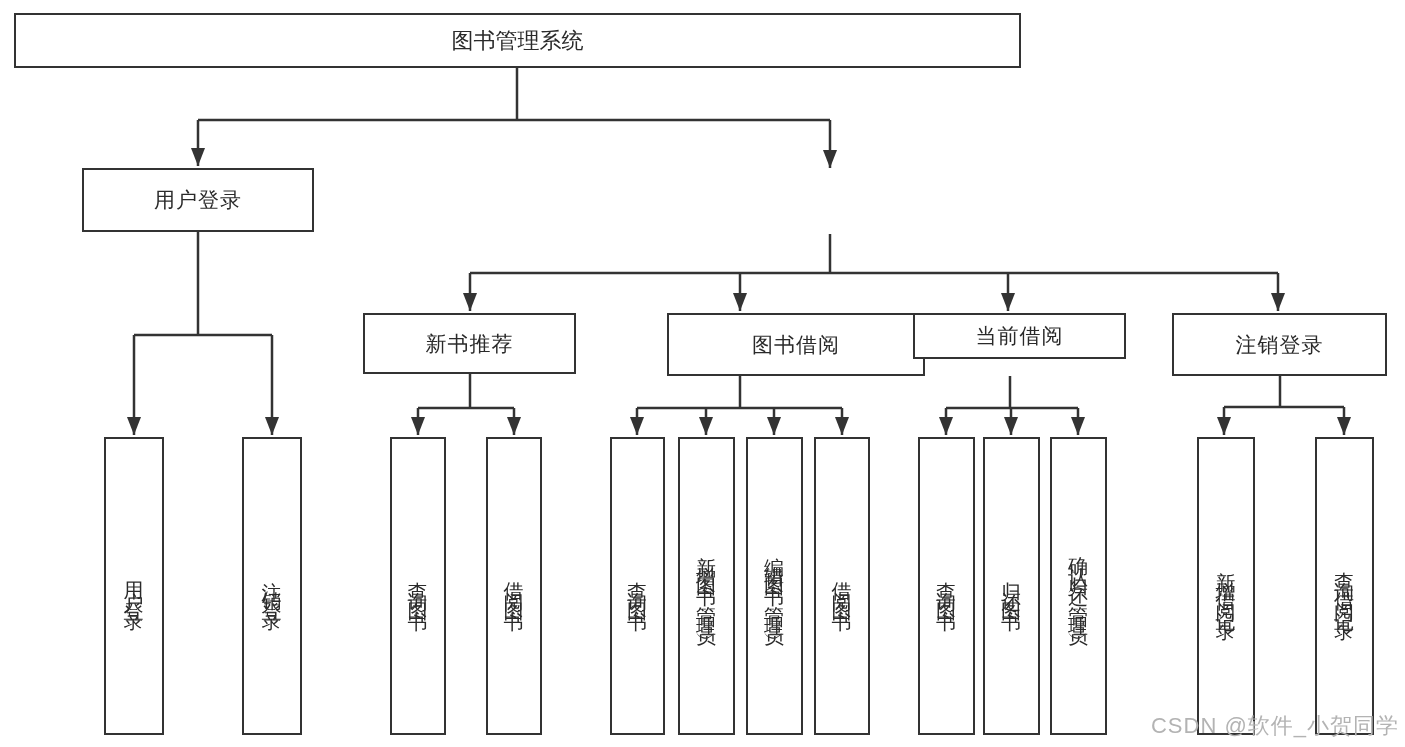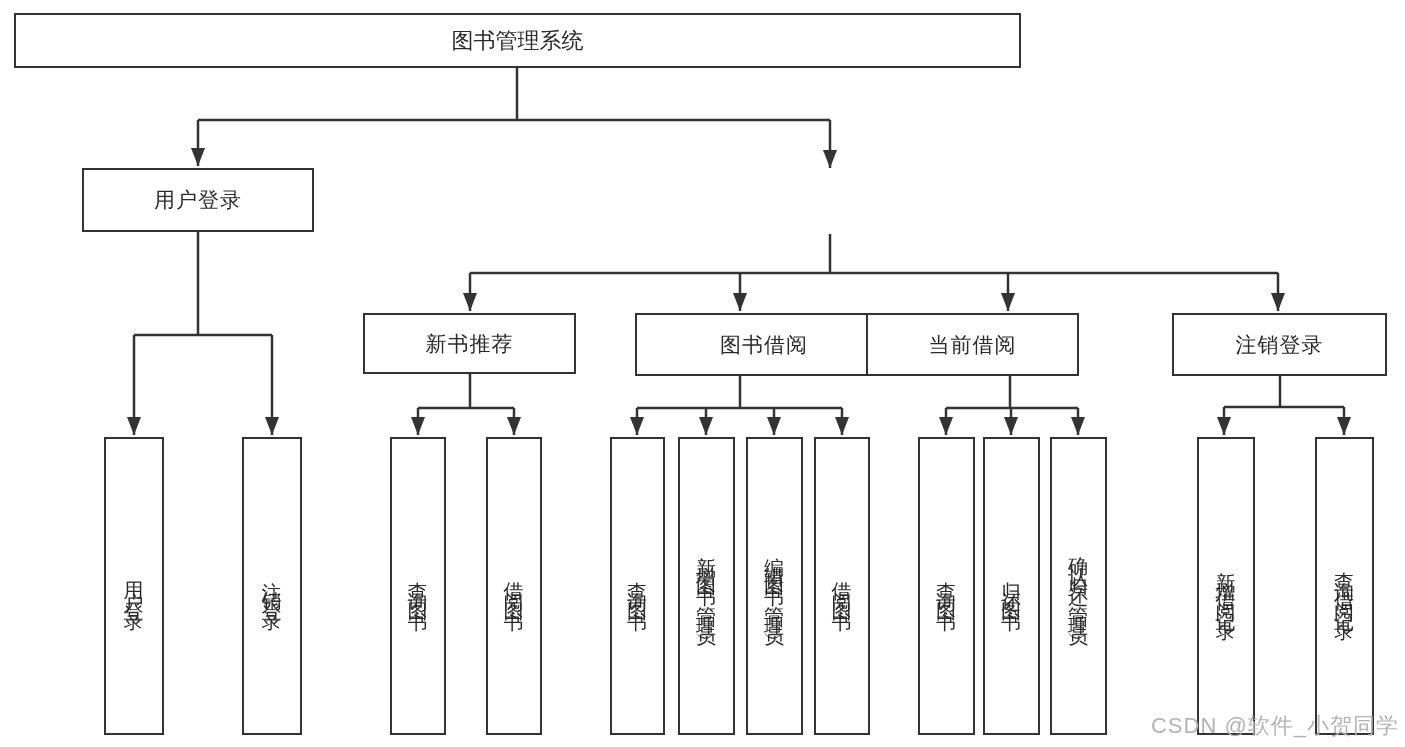--- a/index.html
+++ b/index.html
@@ -122,24 +122,24 @@
     <span>图书管理系统</span>
   </div>
 
   <div class="node h" style="left:82px; top:168px; width:232px; height:64px;">
     <span>用户登录</span>
   </div>
 
   <div class="node h" style="left:363px; top:313px; width:213px; height:61px;">
     <span>新书推荐</span>
   </div>
-  <div class="node h" style="left:635px; top:313px; width:258px; height:63px;font-family:Liberation Serif, serif;">
+  <div class="node h" style="left:667px; top:313px; width:258px; height:63px;font-family:Liberation Serif, serif;">
     <span>图书借阅</span>
   </div>
-  <div class="node h" style="left:866px; top:313px; width:213px; height:63px;">
+  <div class="node h" style="left:913px; top:313px; width:213px; height:46px;">
     <span>当前借阅</span>
   </div>
   <div class="node h" style="left:1172px; top:313px; width:215px; height:63px;">
     <span>注销登录</span>
   </div>
 
   <div class="leaf" style="left:104px; width:60px;">
     <span class="vtext">用户登录</span>
   </div>
   <div class="leaf" style="left:242px; width:60px;">

